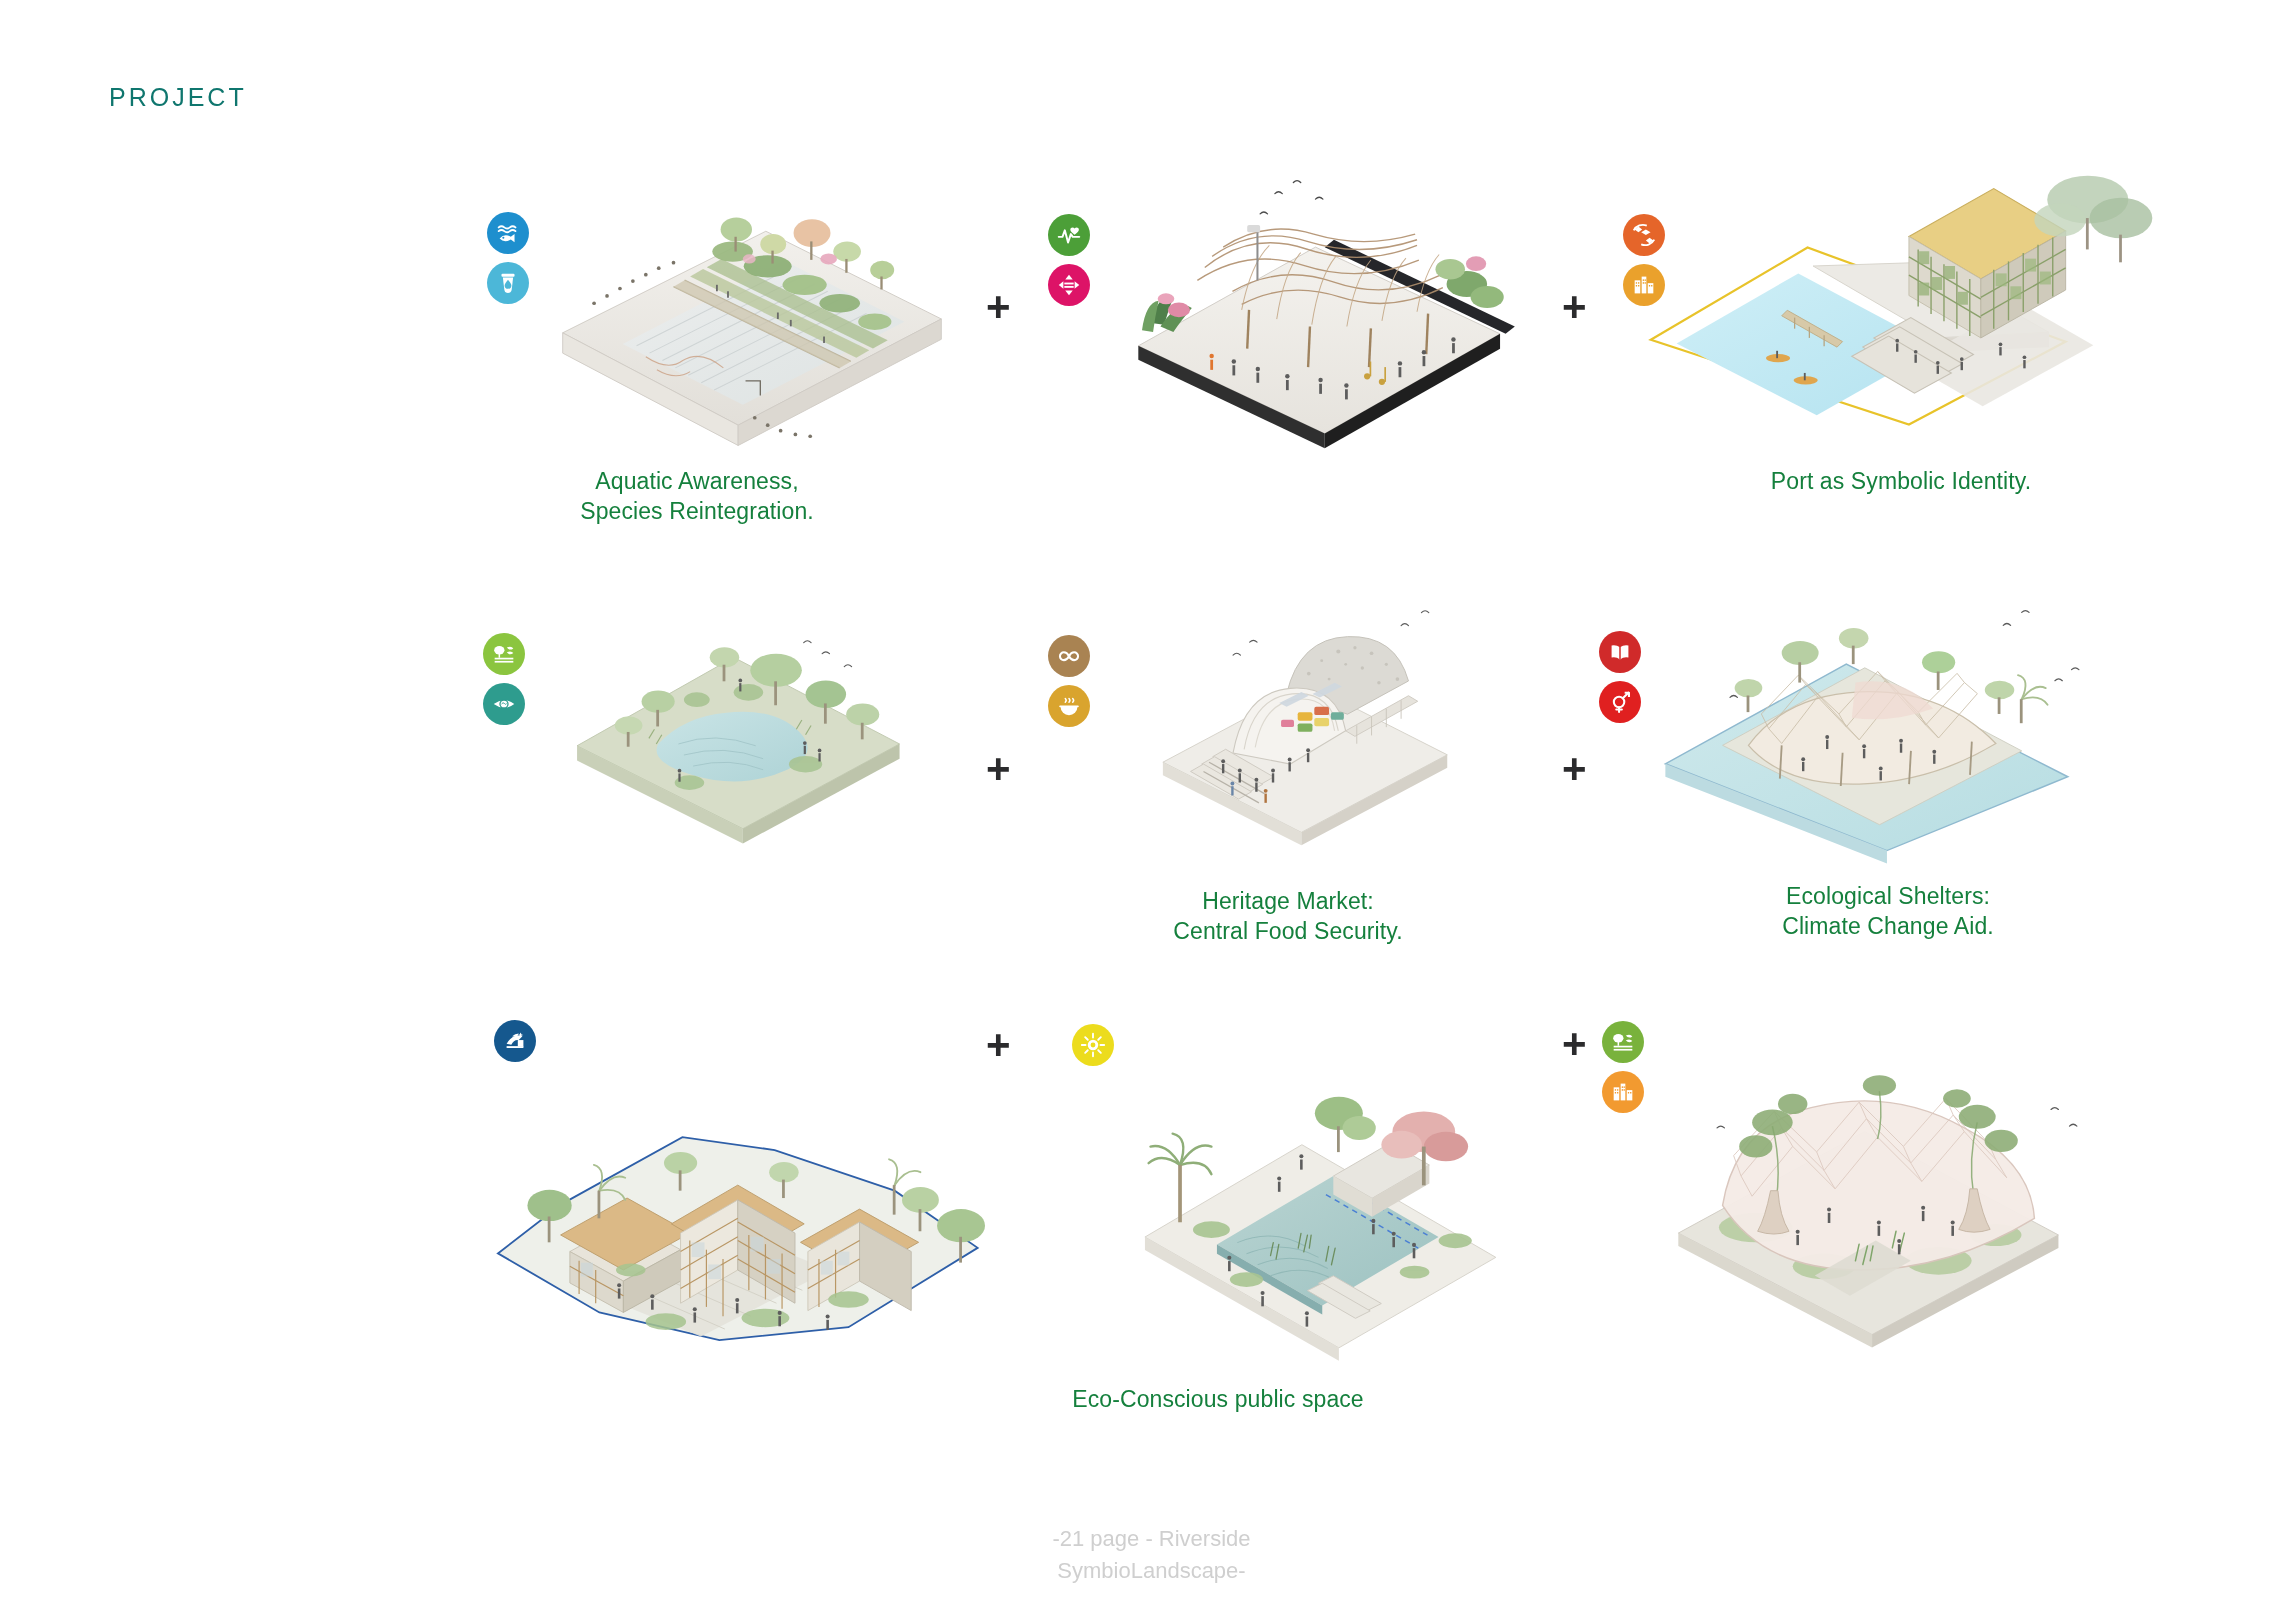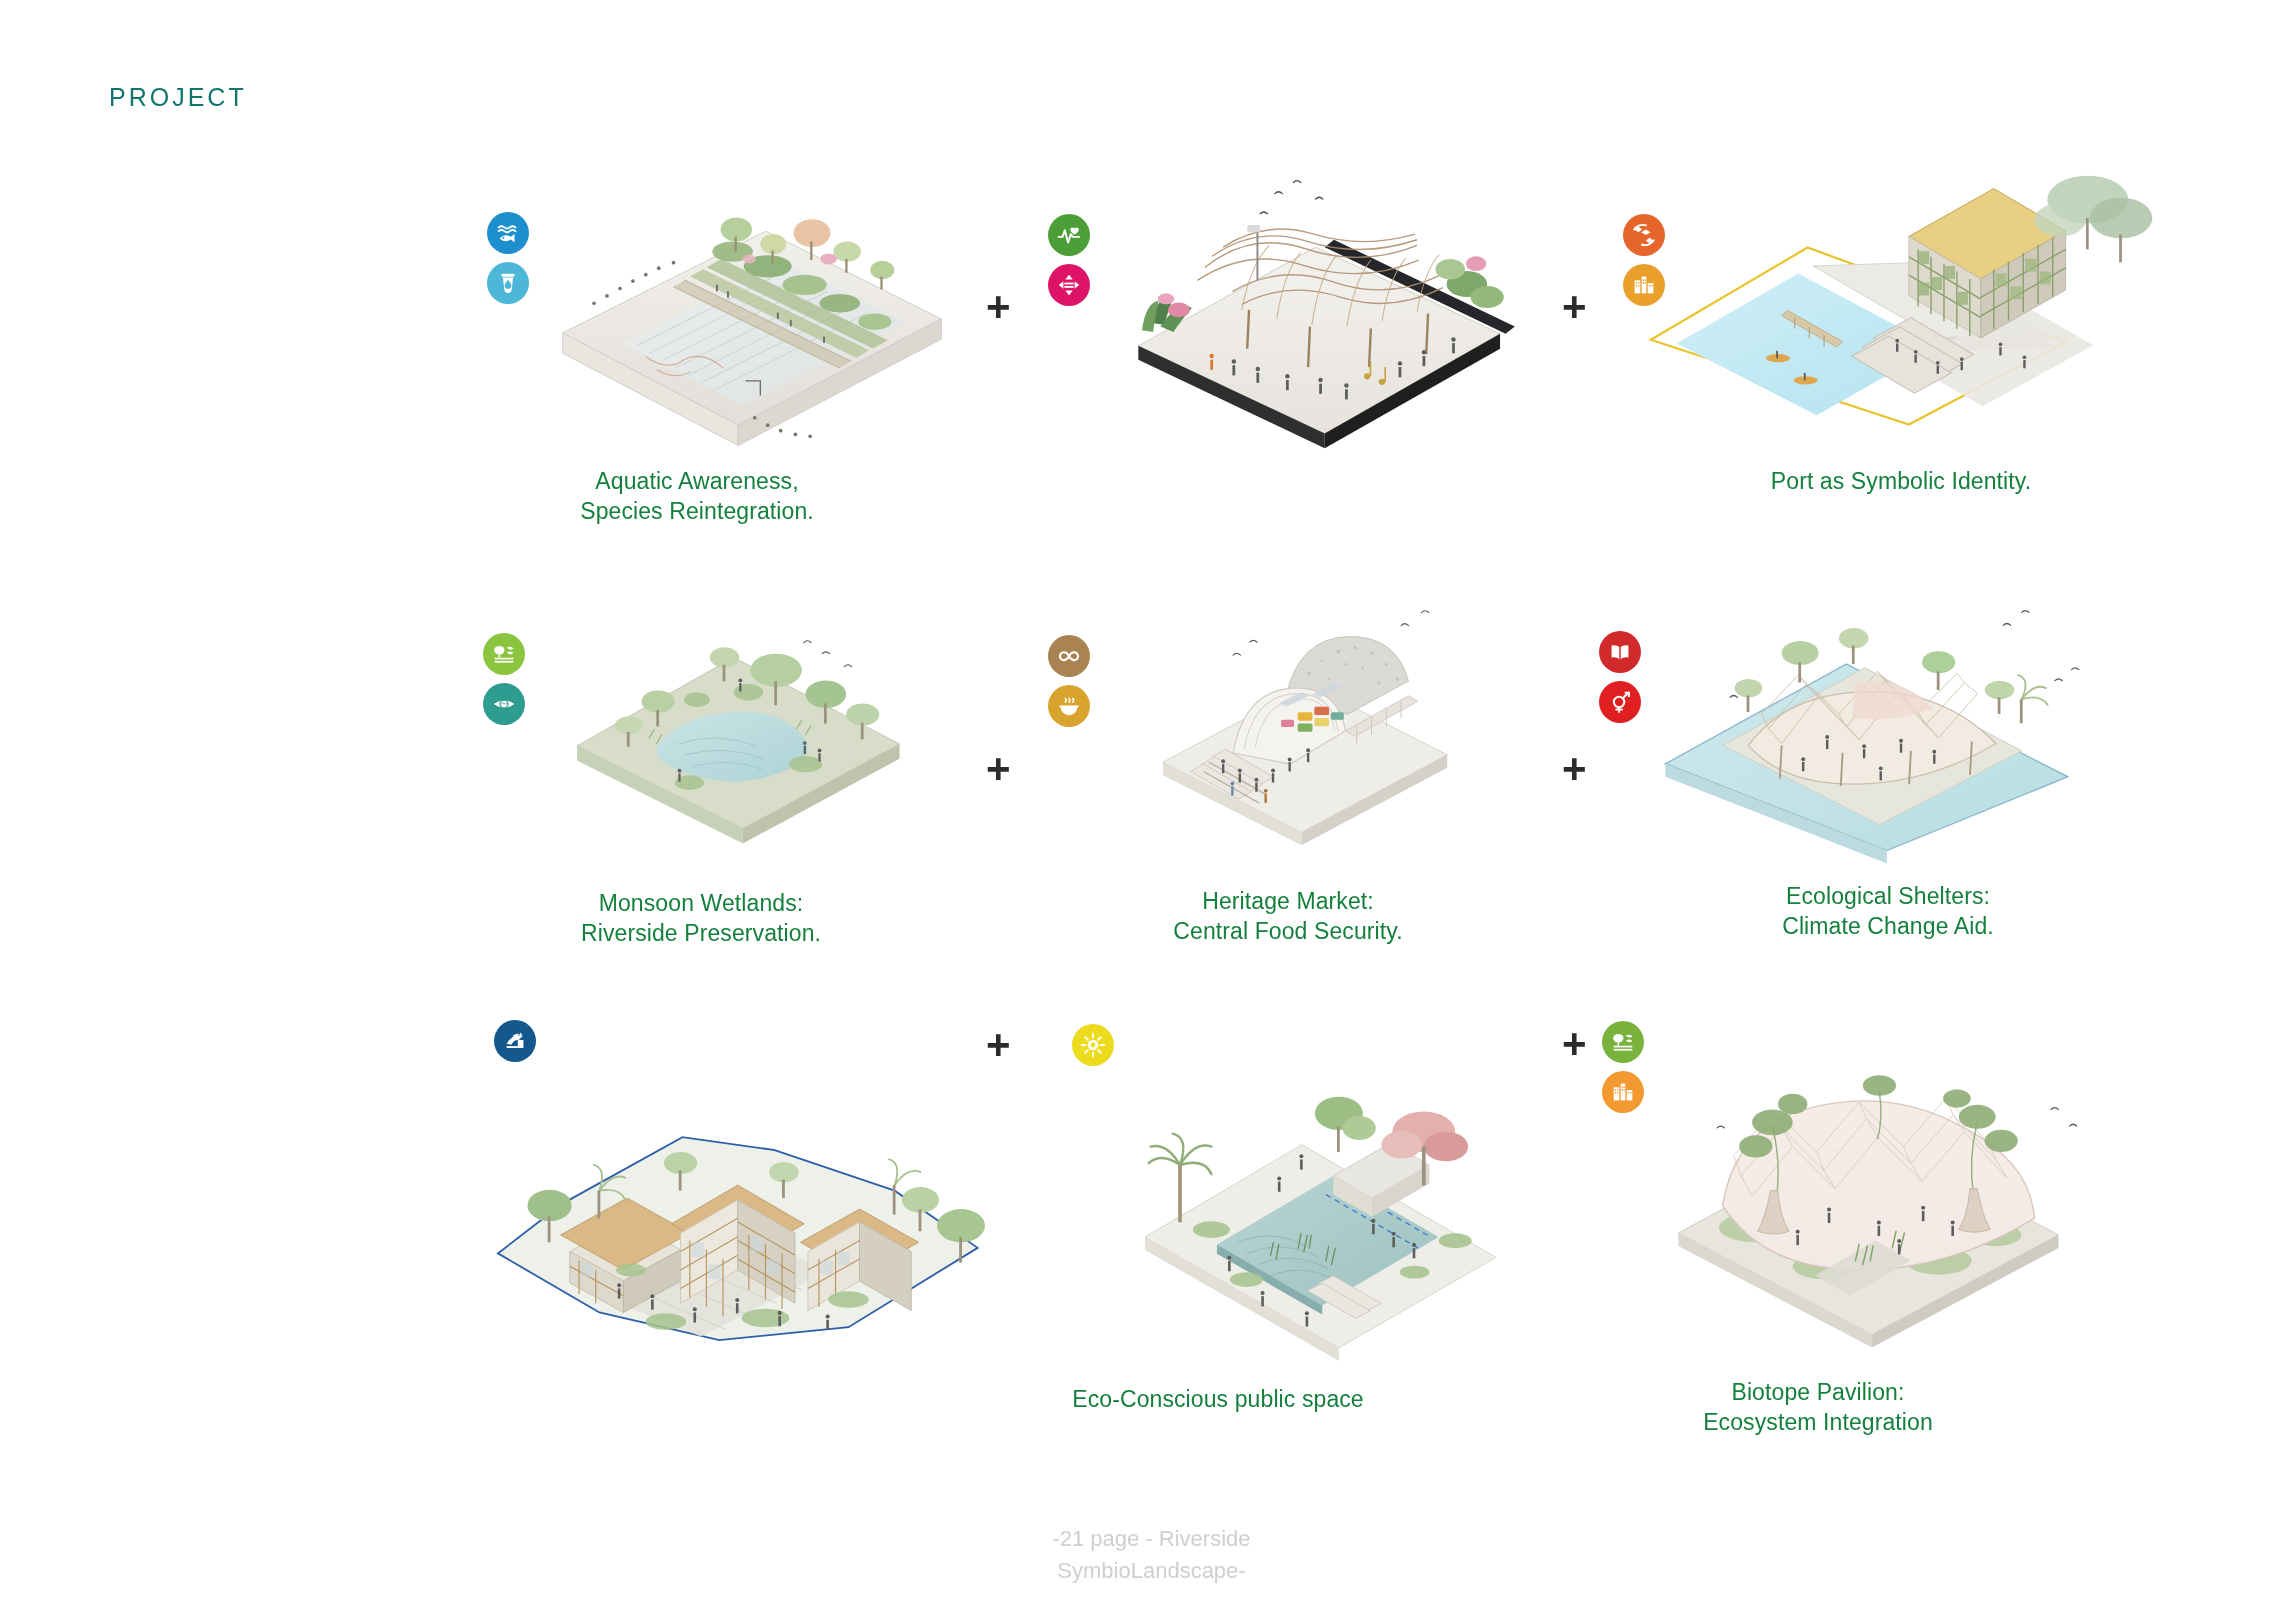--- a/index.html
+++ b/index.html
@@ -730,22 +730,20 @@
         <rect x="324" y="188" width="2.6" height="10"></rect>
           <circle cx="325.3" cy="185" r="2.1"></circle>
         <rect x="182" y="196" width="2.6" height="10"></rect>
           <circle cx="183.3" cy="193" r="2.1"></circle>
         <rect x="266" y="206" width="2.6" height="10"></rect>
           <circle cx="267.3" cy="203" r="2.1"></circle>
       </g>
     </svg>
   </div>
 
-  <div class="caption" style="left:498px;top:888px;width:406px;">Monsoon Wetlands:
-Riverside Preservation.</div>
   <div class="caption" style="left:1094px;top:886px;width:388px;">Heritage Market:
 Central Food Security.</div>
   <div class="caption" style="left:1694px;top:881px;width:388px;">Ecological Shelters:
 Climate Change Aid.</div>
 
   <div class="badges" style="left:494px;top:1020px;">
     <div class="badge" style="background:#15588e;">
       <svg width="28" height="28" viewBox="0 0 30 30">
         <path d="M6 18 q5 -9 13 -9 q2 0 4 1 l-4 4 q-5 -1 -8 5 z" fill="#fff"></path>
         <path d="M12 10 q3 -3 7 -3 l-2 4 z" fill="#fff"></path>
@@ -1087,20 +1085,18 @@
           <circle cx="345.4" cy="234.5" r="2.2"></circle>
         <rect x="286" y="258" width="2.8" height="11"></rect>
           <circle cx="287.4" cy="254.5" r="2.2"></circle>
         <rect x="176" y="248" width="2.8" height="11"></rect>
           <circle cx="177.4" cy="244.5" r="2.2"></circle>
       </g>
     </svg>
   </div>
 
   <div class="caption" style="left:1024px;top:1384px;width:388px;">Eco-Conscious public space</div>
-  <div class="caption" style="left:1624px;top:1377px;width:388px;">Biotope Pavilion:
-Ecosystem Integration</div>
 
   <div class="footer">-21 page - Riverside
 SymbioLandscape-</div>
 
 </div>
 
 
 </body></html>

